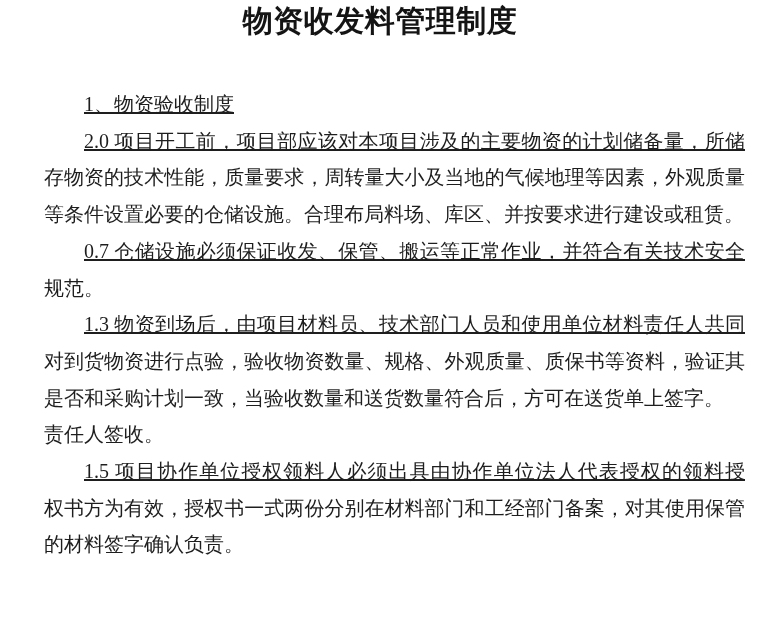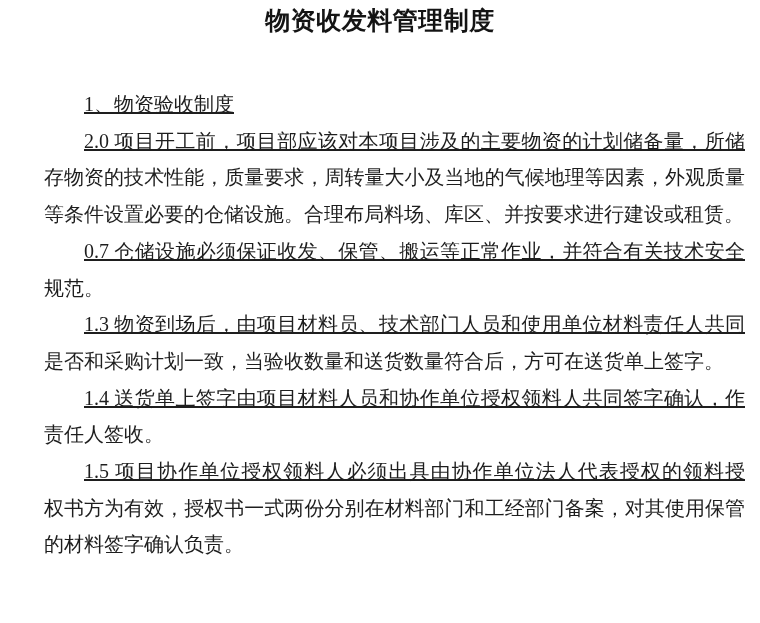--- a/index.html
+++ b/index.html
@@ -13,21 +13,21 @@
     height: 623px;
     background: #ffffff;
     color: #1e1e1e;
     font-family: "Liberation Serif", "DejaVu Serif", serif;
     overflow: hidden;
   }
   .doc-title {
     margin: 0;
     padding-top: 5px;
     text-align: center;
-    font-size: 25px;
+    font-size: 30px;
     line-height: 32px;
     font-weight: 700;
     letter-spacing: 0.5px;
     color: #141414;
   }
   .content {
     margin-top: 49px;
     margin-left: 44px;
     width: 701px;
     font-size: 20px;
@@ -60,23 +60,23 @@
     <div class="line first end">1、物资验收制度</div>
 
     <div class="line first">2.0 项目开工前，项目部应该对本项目涉及的主要物资的计划储备量，所储</div>
     <div class="line">存物资的技术性能，质量要求，周转量大小及当地的气候地理等因素，外观质量</div>
     <div class="line end">等条件设置必要的仓储设施。合理布局料场、库区、并按要求进行建设或租赁。</div>
 
     <div class="line first">0.7 仓储设施必须保证收发、保管、搬运等正常作业，并符合有关技术安全</div>
     <div class="line end">规范。</div>
 
     <div class="line first">1.3 物资到场后，由项目材料员、技术部门人员和使用单位材料责任人共同</div>
+    <div class="line">对到货物资进行点验，验收物资数量、规格、外观质量、质保书等资料，验证其</div>
     <div class="line end">是否和采购计划一致，当验收数量和送货数量符合后，方可在送货单上签字。</div>
 
-    <div class="line first">1.4 送货单上签字由项目材料人员和协作单位授权领料人共同签字确认，作</div>
     <div class="line end">责任人签收。</div>
 
     <div class="line first">1.5 项目协作单位授权领料人必须出具由协作单位法人代表授权的领料授</div>
     <div class="line">权书方为有效，授权书一式两份分别在材料部门和工经部门备案，对其使用保管</div>
     <div class="line end">的材料签字确认负责。</div>
 
   </div>
 </div>
 
 </body></html>

